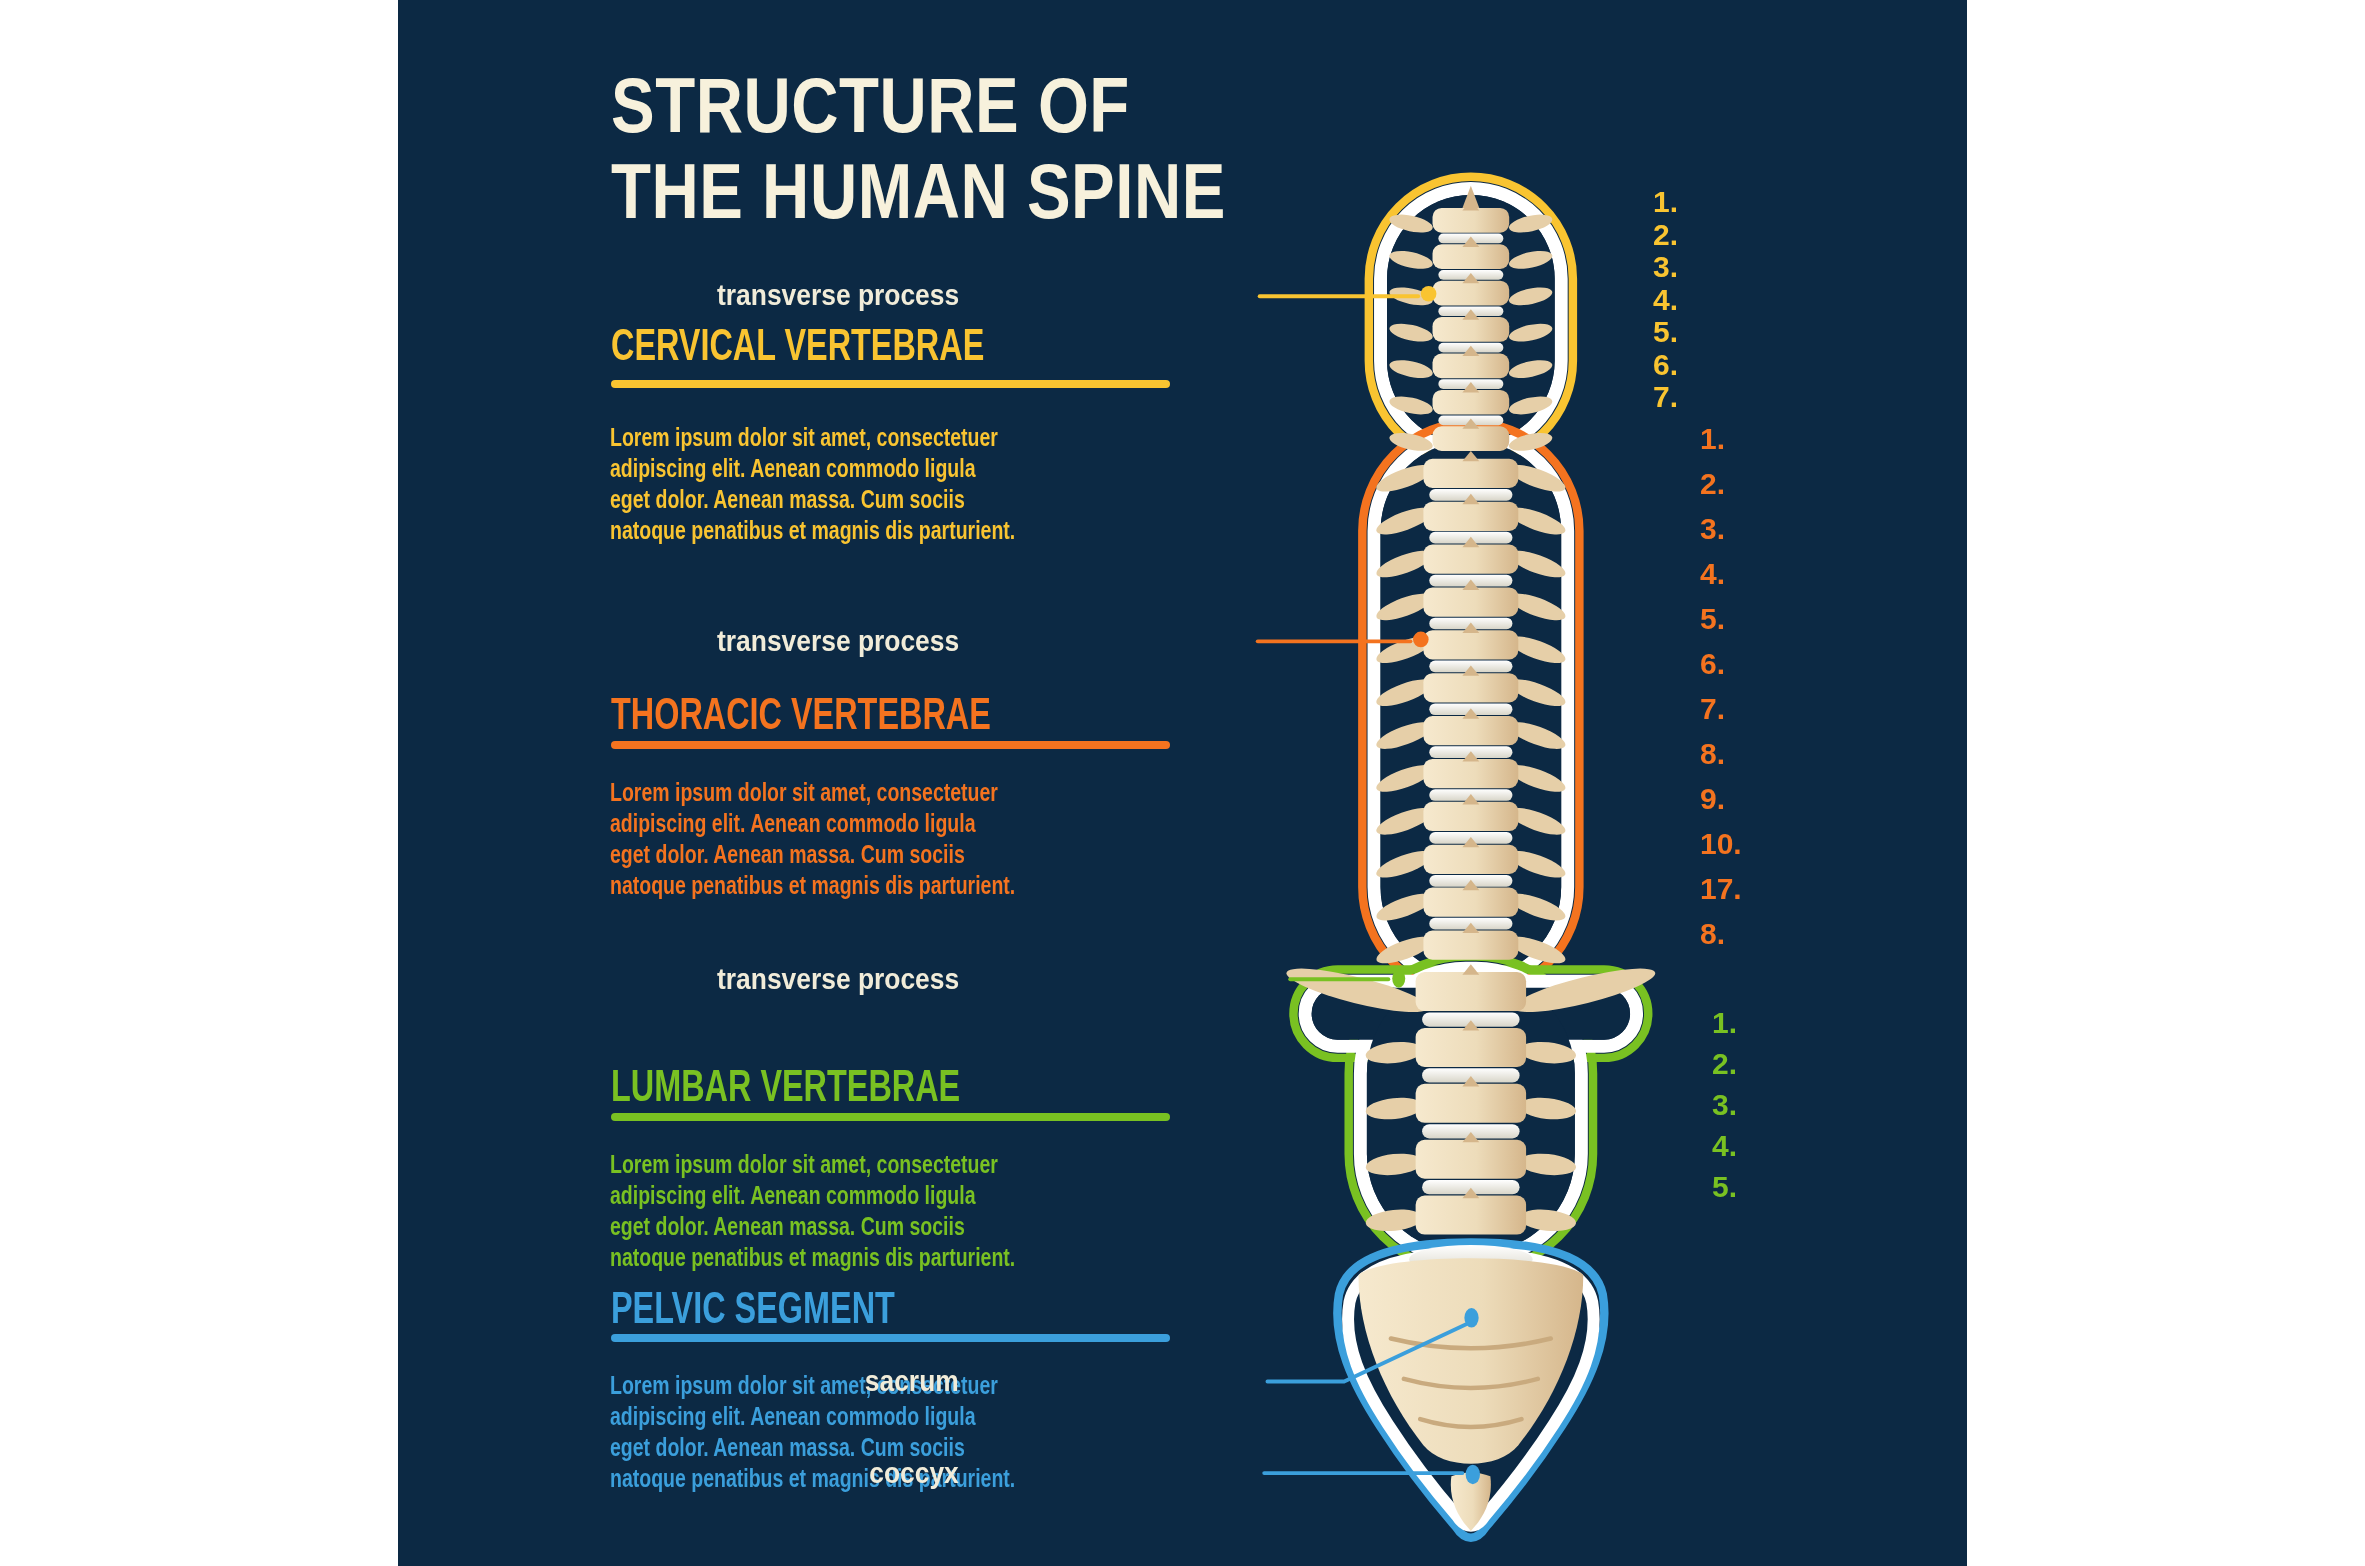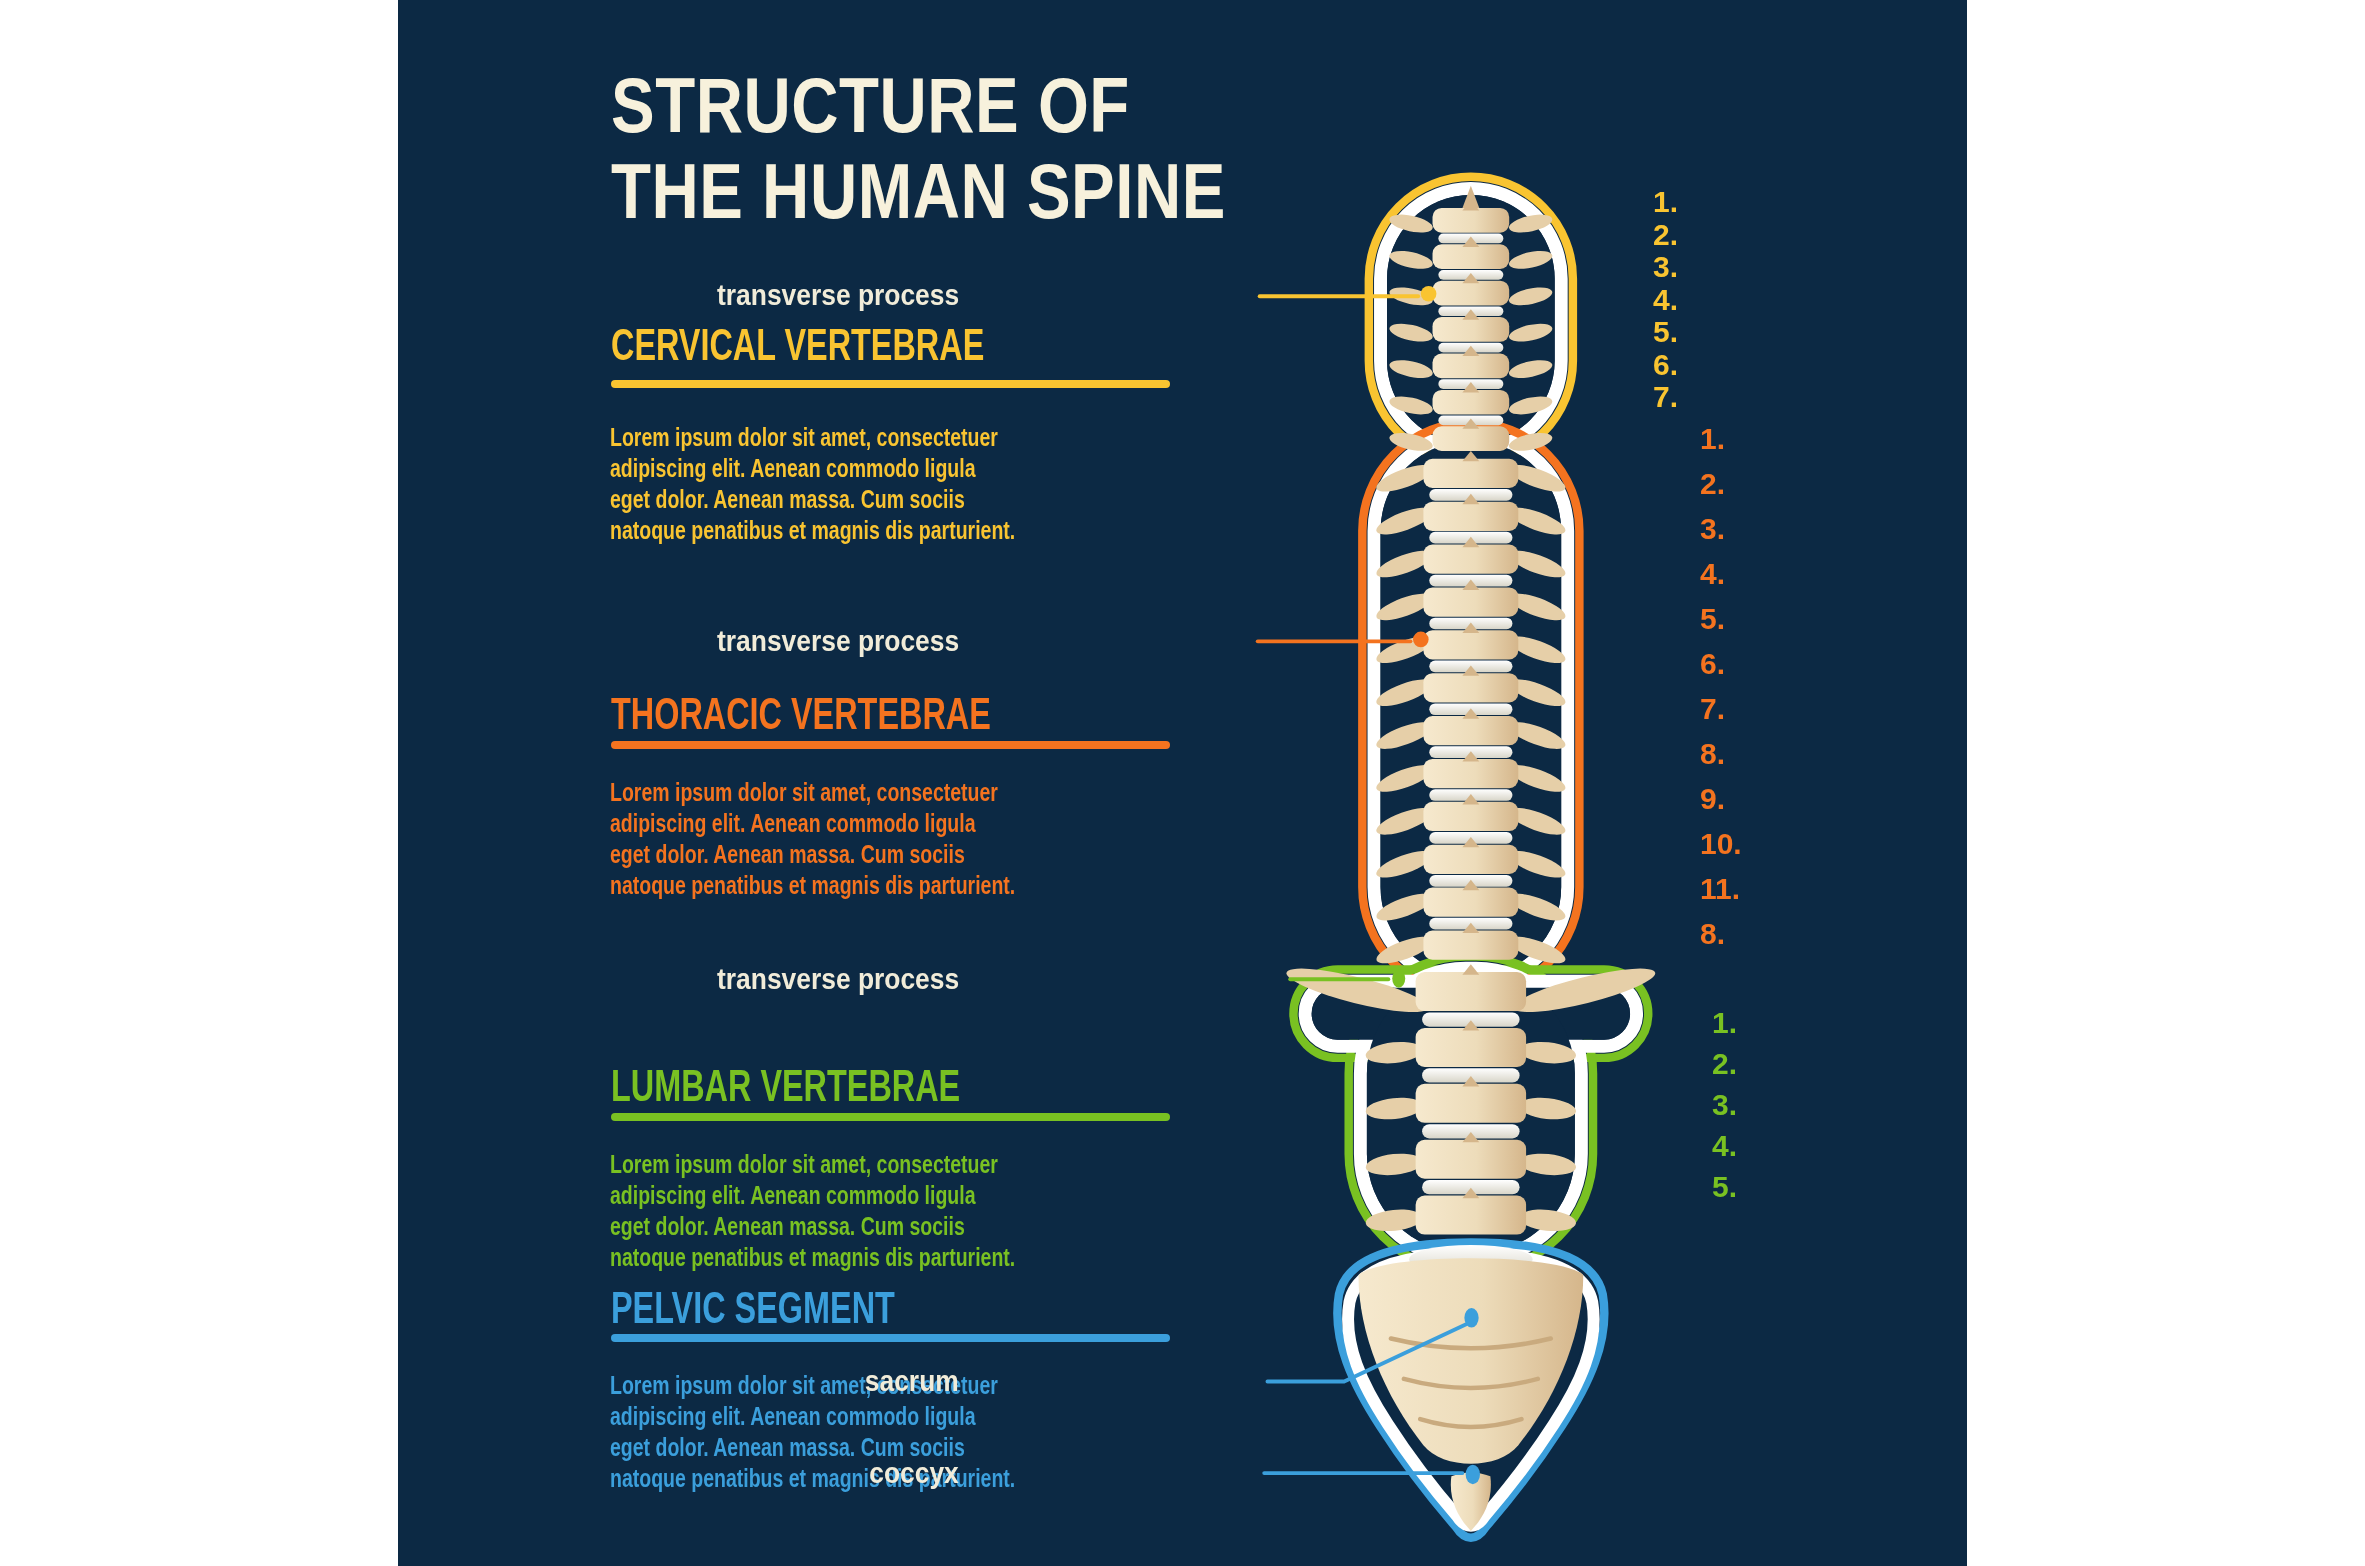--- a/index.html
+++ b/index.html
@@ -248,21 +248,21 @@
     <div class="num">1.</div>
     <div class="num">2.</div>
     <div class="num">3.</div>
     <div class="num">4.</div>
     <div class="num">5.</div>
     <div class="num">6.</div>
     <div class="num">7.</div>
     <div class="num">8.</div>
     <div class="num">9.</div>
     <div class="num">10.</div>
-    <div class="num">11.</div>
+    <div class="num">17.</div>
     <div class="num">8.</div>
   </div>
   <div class="abs numcol col-l">
     <div class="num">1.</div>
     <div class="num">2.</div>
     <div class="num">3.</div>
     <div class="num">4.</div>
     <div class="num">5.</div>
   </div>
 </div>

